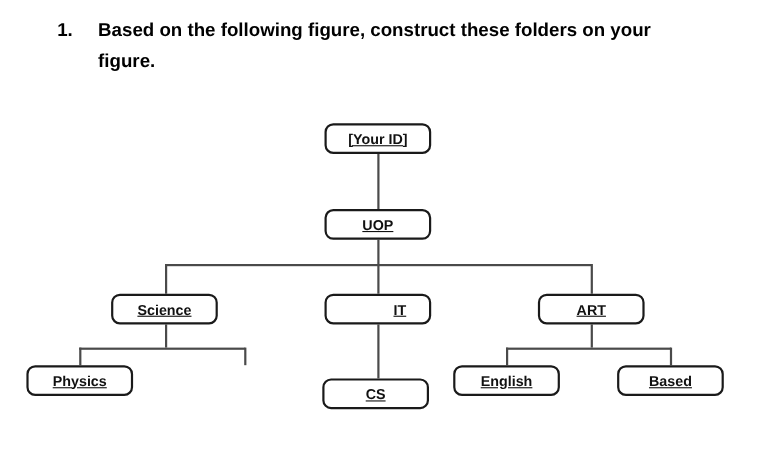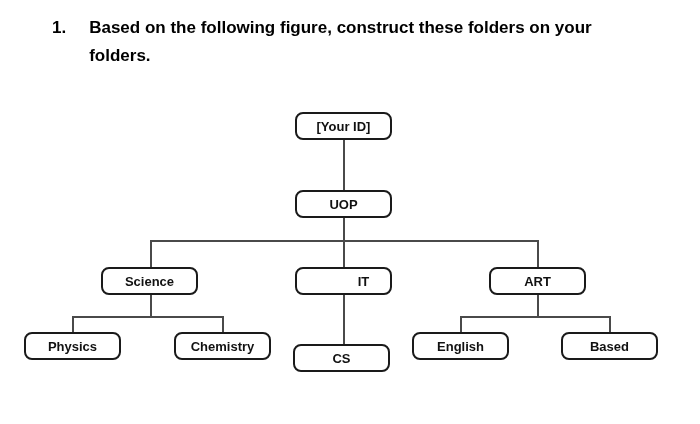--- a/index.html
+++ b/index.html
@@ -43,38 +43,39 @@
     background:var(--bg);
     border:2.5px solid var(--box-border);
     border-radius:8px;
     display:flex;
     align-items:center;
     justify-content:center;
     font-size:13px;
     font-weight:bold;
     color:#111;
     white-space:nowrap;
+    text-decoration:underline;
   }
   .line{
     position:absolute;
     background:var(--connector);
   }
   .v{width:1.5px;}
   .h{height:1.5px;}
 </style>
 </head>
 <body>
 
 <div class="page">
 
   <div class="instruction">
     <div class="num">1.</div>
     <div class="txt">
       <span>Based on the following figure, construct these folders on your</span>
-      <span>folders.</span>
+      <span>figure.</span>
     </div>
   </div>
 
   <div class="line v" style="left:343px;top:140px;height:50px;"></div>
   <div class="line v" style="left:343px;top:218px;height:49px;"></div>
   <div class="line h" style="left:150px;top:240px;width:388px;"></div>
   <div class="line v" style="left:150px;top:240px;height:27px;"></div>
   <div class="line v" style="left:537px;top:240px;height:27px;"></div>
 
   <div class="line v" style="left:150px;top:295px;height:21px;"></div>
@@ -90,18 +91,17 @@
   <div class="line v" style="left:609px;top:316px;height:16px;"></div>
 
   <div class="node" style="left:295px;top:112px;">[Your ID]</div>
   <div class="node" style="left:295px;top:190px;">UOP</div>
 
   <div class="node" style="left:101px;top:267px;">Science</div>
   <div class="node" style="left:295px;top:267px;padding-left:40px;">IT</div>
   <div class="node" style="left:489px;top:267px;">ART</div>
 
   <div class="node" style="left:24px;top:332px;">Physics</div>
-  <div class="node" style="left:174px;top:332px;">Chemistry</div>
   <div class="node" style="left:293px;top:344px;text-align:center;">CS</div>
   <div class="node" style="left:412px;top:332px;">English</div>
   <div class="node" style="left:561px;top:332px;">Based</div>
 
 </div>
 
 </body></html>

